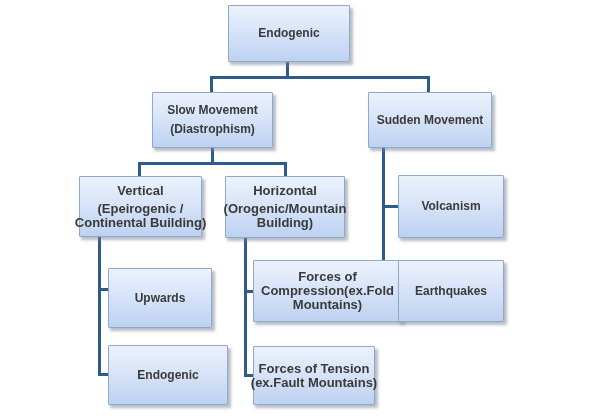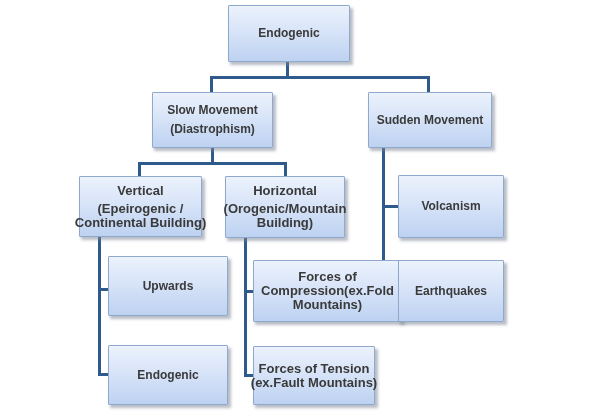--- a/index.html
+++ b/index.html
@@ -33,21 +33,21 @@
   .node .line { display: block; white-space: nowrap; }
   .gap-after { margin-bottom: 4px; }
   .fs11 { font-size: 13px; line-height: 14px; }
 
   .n-endogenic   { left: 228px; top: 5px;   width: 122px; height: 57px; }
   .n-slow        { left: 152px; top: 92px;  width: 121px; height: 56px; }
   .n-sudden      { left: 368px; top: 92px;  width: 124px; height: 56px; }
   .n-vertical    { left: 79px;  top: 176px; width: 123px; height: 61px; }
   .n-horizontal  { left: 225px; top: 176px; width: 120px; height: 62px; }
   .n-volcanism   { left: 398px; top: 175px; width: 106px; height: 63px; }
-  .n-upwards     { left: 108px; top: 256px; width: 120px; height: 60px; }
+  .n-upwards     { left: 108px; top: 268px; width: 104px; height: 60px; }
   .n-downward    { left: 108px; top: 345px; width: 120px; height: 60px; }
   .n-compression { left: 253px; top: 260px; width: 149px; height: 62px; }
   .n-tension     { left: 253px; top: 346px; width: 122px; height: 59px; }
   .n-earthquakes { left: 398px; top: 260px; width: 106px; height: 62px; }
 
   .conn { position: absolute; background: #2E5B8C; }
   #c1  { left: 286px; top: 62px;  width: 3px;   height: 16px; }
   #c2  { left: 210px; top: 76px;  width: 220px; height: 3px;  }
   #c3  { left: 210px; top: 76px;  width: 3px;   height: 16px; }
   #c4  { left: 427px; top: 76px;  width: 3px;   height: 16px; }

